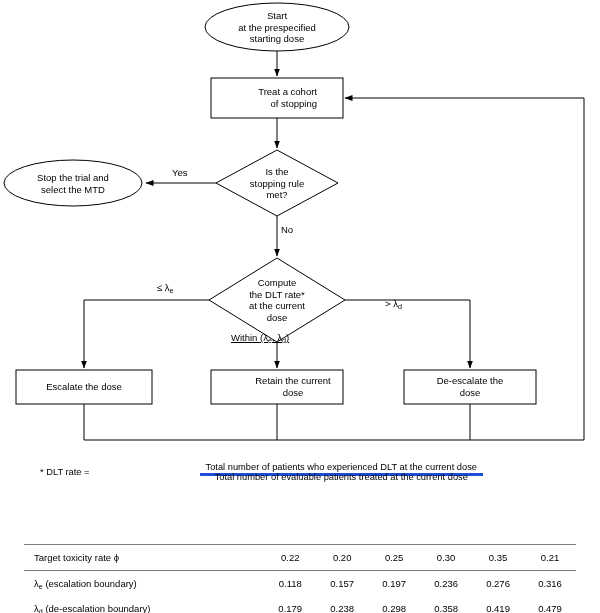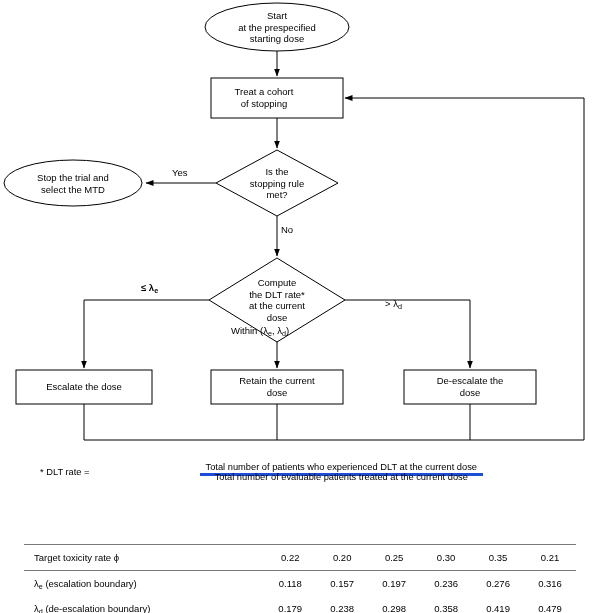--- a/index.html
+++ b/index.html
@@ -161,21 +161,21 @@
       <line x1="584" y1="98" x2="345" y2="98" marker-end="url(#arrow)"></line>
     </g>
   </svg>
 
   <div class="node-text" style="left:205px; top:10px; width:144px;">
     <div>Start</div>
     <div>at the prespecified</div>
     <div>starting dose</div>
   </div>
 
-  <div class="node-text" style="left:211px; top:86px; width:106px;">
+  <div class="node-text" style="left:211px; top:86px; width:106px;text-align:right;">
     <div>Treat a cohort</div>
     <div>of stopping</div>
   </div>
 
   <div class="node-text" style="left:222px; top:166px; width:110px;">
     <div>Is the</div>
     <div>stopping rule</div>
     <div>met?</div>
   </div>
 
@@ -188,42 +188,42 @@
     <div>Compute</div>
     <div>the DLT rate*</div>
     <div>at the current</div>
     <div>dose</div>
   </div>
 
   <div class="node-text" style="left:16px; top:381px; width:136px;">
     <div>Escalate the dose</div>
   </div>
 
-  <div class="node-text" style="left:211px; top:375px; width:132px;">
+  <div class="node-text" style="left:211px; top:375px; width:132px;padding-left:16px;">
     <div>Retain the current</div>
     <div>dose</div>
   </div>
 
   <div class="node-text" style="left:404px; top:375px; width:132px;">
     <div>De-escalate the</div>
     <div>dose</div>
   </div>
 
   <div class="edge-label" style="left:172px; top:167px;">Yes</div>
   <div class="edge-label" style="left:281px; top:224px;">No</div>
 
-  <div class="edge-label" style="left:141px; top:282px;font-weight:bold;">
+  <div class="edge-label" style="left:157px; top:282px;">
     <span>≤ λ</span><sub>e</sub>
   </div>
 
   <div class="edge-label" style="left:385px; top:298px;">
     <span>&gt; λ</span><sub>d</sub>
   </div>
 
-  <div class="edge-label" style="left:231px; top:325px;">
+  <div class="edge-label" style="left:231px; top:332px;text-decoration:underline;">
     <span>Within (λ</span><sub>e</sub><span>, λ</span><sub>d</sub><span>)</span>
   </div>
 
   <div class="formula">
     <div class="formula-row">
       <span class="formula-lhs">* DLT rate =</span>
       <span class="frac">
         <span class="num">Total number of patients who experienced DLT at the current dose</span>
         <span class="den">Total number of evaluable patients treated at the current dose</span>
       </span>

